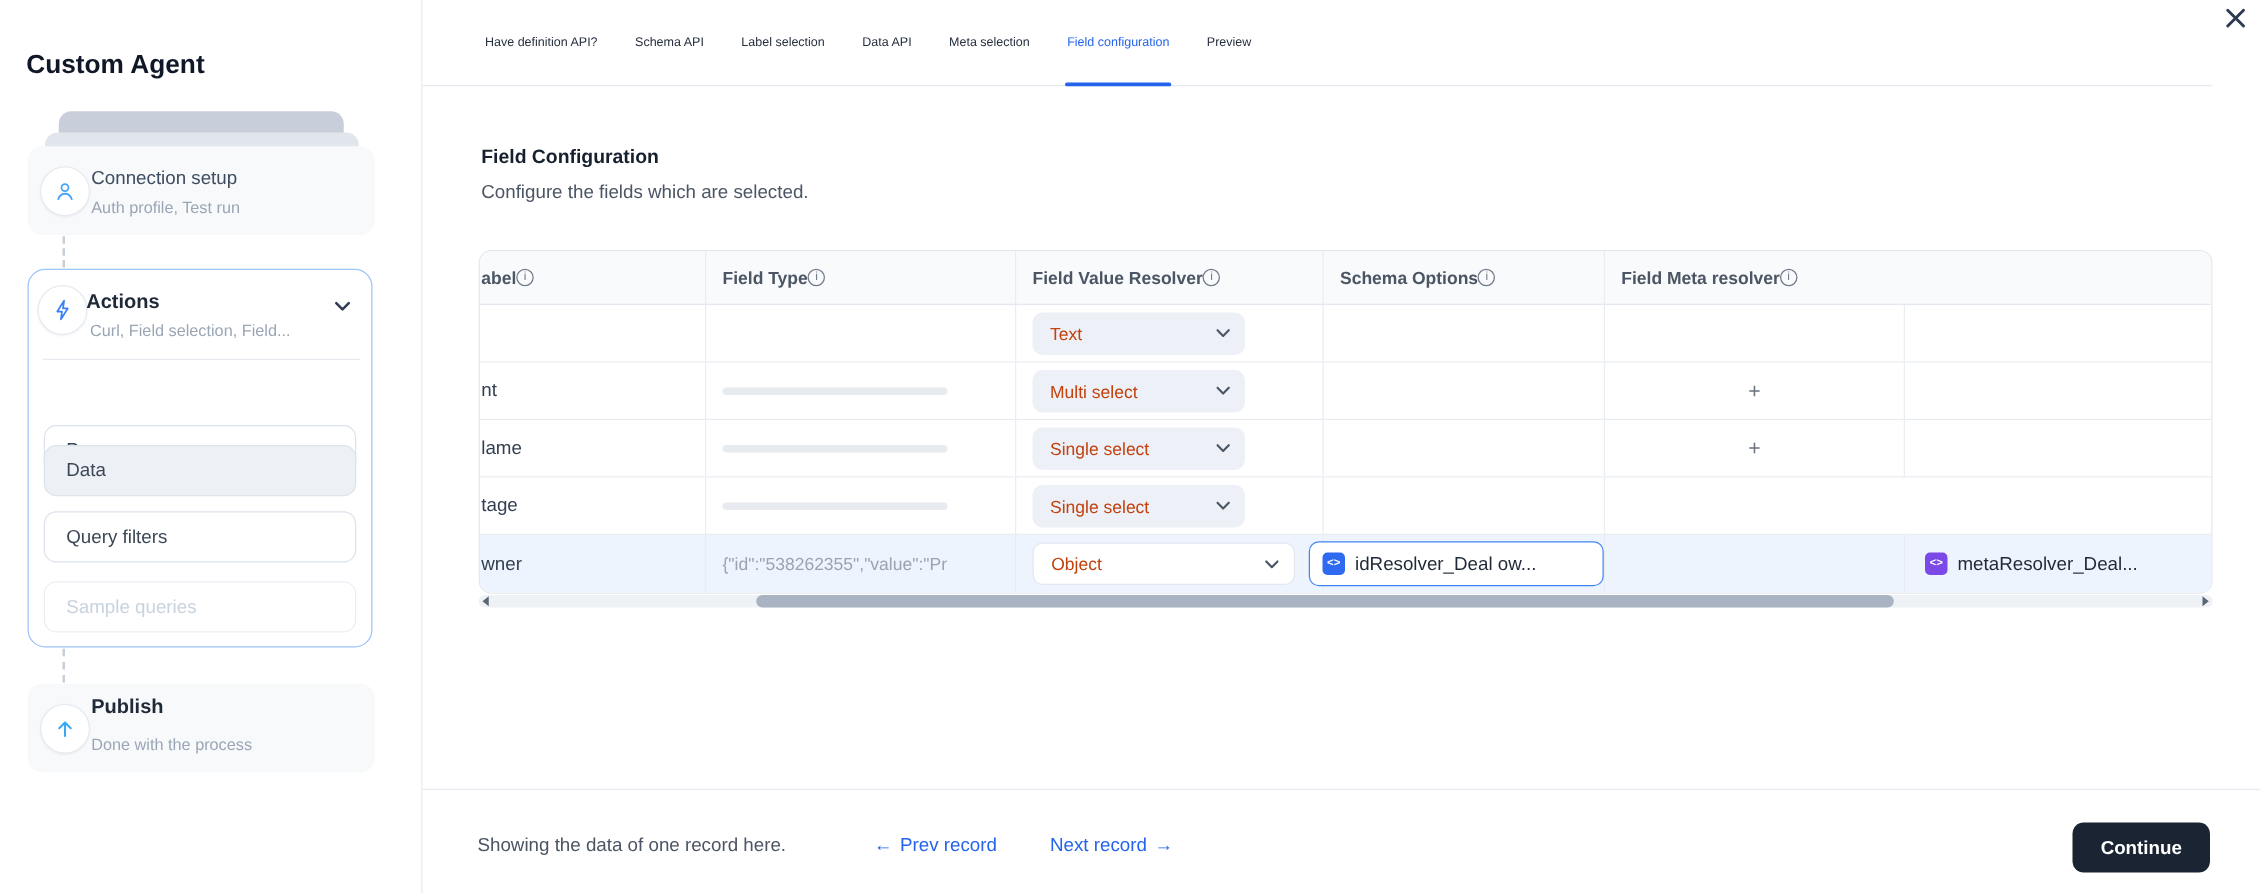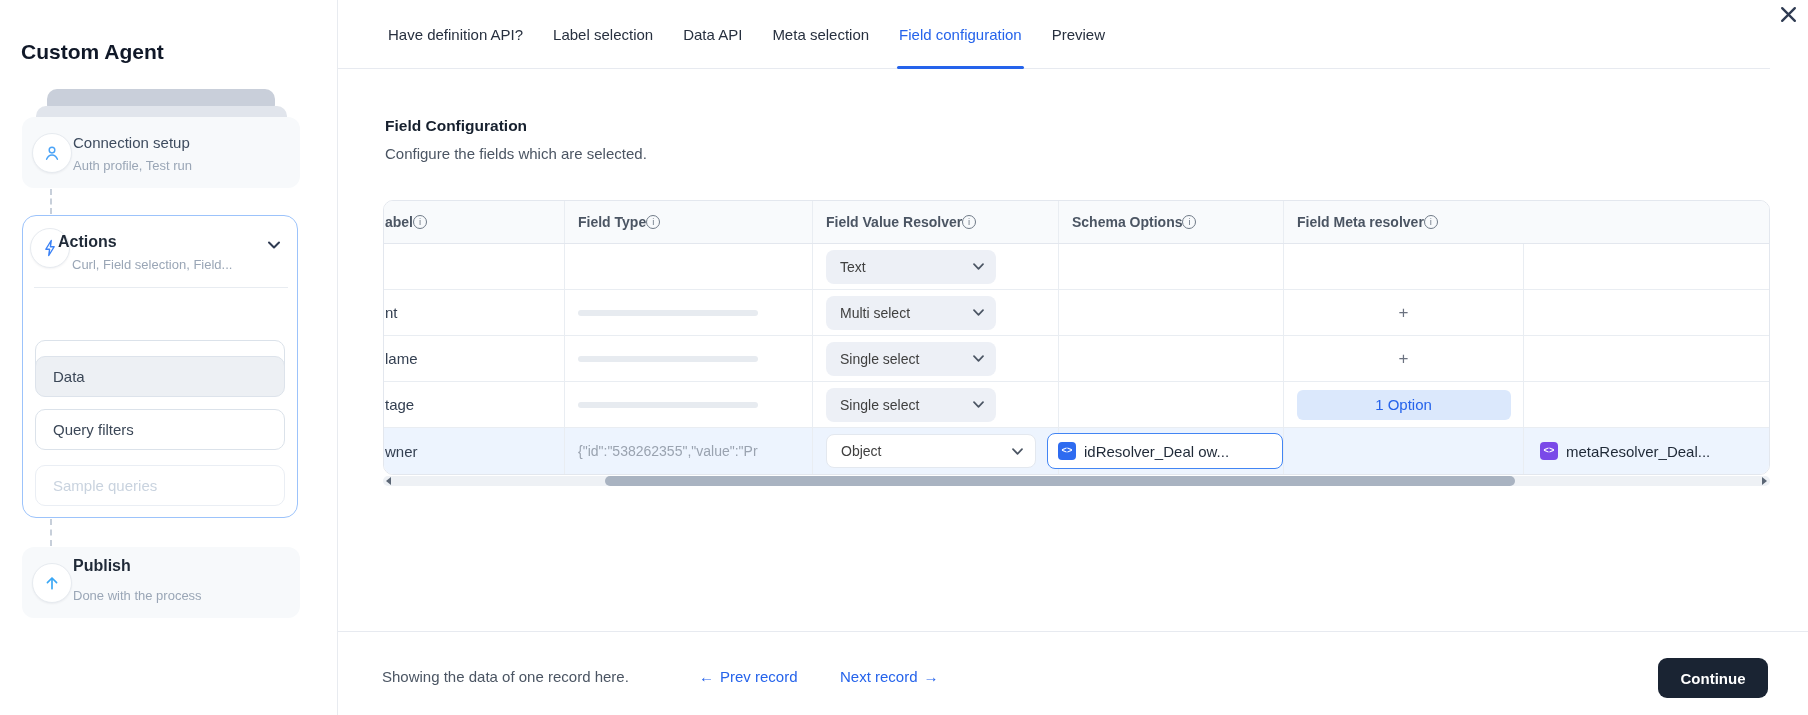--- a/index.html
+++ b/index.html
@@ -28,21 +28,21 @@
   .act-chevron{position:absolute;right:14px;top:20px}
   .act-divider{position:absolute;left:11px;right:9px;top:71px;height:1px;background:#e8ecf1}
   .abtn{position:absolute;left:12px;width:250px;height:41px;border-radius:10px;box-sizing:border-box;
     background:#fff;border:1px solid #dbe2ea;color:#3b4757;font-size:15px;text-align:left;padding:0 0 0 17px;
     font-family:inherit;cursor:pointer;display:flex;align-items:center}
   .abtn.selected{background:#edf0f4;border-color:#dde3eb}
   .abtn.disabled{border-color:#eaeef4;color:#c9d3df;cursor:default}
   
   .tabs{position:absolute;left:338px;top:0;width:1432px;height:69px;box-sizing:border-box;
     display:flex;align-items:center;padding-left:50px;gap:30px;border-bottom:1px solid #e7eaf0}
-  .tab{font-size:15px;color:#27303f;cursor:pointer;position:relative;height:69px;line-height:69px;white-space:nowrap}
+  .tab{font-size:10px;color:#27303f;cursor:pointer;position:relative;height:69px;line-height:69px;white-space:nowrap}
   .tab.active{color:#2563eb}
   .tab.active::after{content:"";position:absolute;left:-2px;right:-2px;bottom:0;height:3px;background:#2563eb;border-radius:2px}
   .close-btn{position:absolute;left:1775px;top:3px;width:26px;height:26px;background:none;border:none;padding:0;cursor:pointer}
   
   .sec-title{position:absolute;left:385px;top:104px;font-size:15.5px;font-weight:700;color:#16202e}
   .sec-desc{position:absolute;left:385px;top:130px;font-size:15px;color:#4b5563}
   
   .table{position:absolute;left:383px;top:200px;width:1387px;box-sizing:border-box;background:#fff;
     border:1px solid #e3e7ee;border-radius:10px;overflow:hidden}
   .trow{display:grid;grid-template-columns:181px 248px 246px 225px 240px 245px;box-sizing:border-box}
@@ -57,21 +57,21 @@
   .info{min-width:14px;width:14px;height:14px;border:1.2px solid #707a88;border-radius:50%;font-size:9.5px;
     font-weight:400;color:#707a88;display:flex;align-items:center;justify-content:center;line-height:1;box-sizing:border-box;cursor:pointer}
   .lcell{padding-left:1px;font-size:15px;color:#333f51;white-space:nowrap}
   .vcell{padding-left:13px}
   .skeleton{width:180px;height:6px;border-radius:3px;background:#e7ebf0}
   .vtext{font-size:14px;color:#9aa3b0;white-space:nowrap}
   .tycell{padding-left:13px}
   .dd{width:170px;height:34px;box-sizing:border-box;border-radius:8px;background:#edf0f6;
     display:flex;align-items:center;justify-content:space-between;padding:0 12px 0 14px;cursor:pointer}
   .dd.ddwhite{width:210px;background:#fff;border:1px solid #e3e8ef}
-  .ddlabel{font-size:14px;color:#404040;white-space:nowrap}
+  .ddlabel{font-size:14px;color:#c2410c;white-space:nowrap}
   .rcell{overflow:visible}
   .resolver-btn{margin-left:-12px;width:240px;height:36px;box-sizing:border-box;background:#fff;
     border:1.5px solid #4285f4;border-radius:8px;display:flex;align-items:center;gap:8px;padding:0 10px;
     font-size:15px;color:#1f2937;white-space:nowrap;overflow:hidden;cursor:pointer}
   .codeicon{min-width:18px;width:18px;height:18px;border-radius:4px;color:#fff;font-size:9px;font-weight:700;
     display:flex;align-items:center;justify-content:center;font-family:"Liberation Mono",monospace}
   .codeicon.blue{background:#2e6bf0}
   .codeicon.purple{background:#7a49e8}
   .ocell{justify-content:center}
   .plus{font-size:17px;color:#6b7280;cursor:pointer}
@@ -116,21 +116,21 @@
   </div>
 
   <div class="conn conn1"></div>
 
   <div class="card actions">
     <span class="icircle" style="left:7px;top:12px">
       <svg width="20" height="20" viewBox="0 0 24 24" fill="none">
         <path d="M13.5 3 L7 13.5 h4.5 L10.5 21 L17 10.5 h-4.5 Z" stroke="#3b82f6" stroke-width="1.7" stroke-linejoin="round"></path>
       </svg>
     </span>
-    <div class="step-title dark" style="left:35px;top:17px">Actions</div>
+    <div class="step-title dark" style="left:46px;top:17px">Actions</div>
     <div class="step-sub" style="left:49px;top:41px">Curl, Field selection, Field...</div>
     <span class="act-chevron">
       <svg width="18" height="18" viewBox="0 0 18 18" fill="none">
         <path d="M4 6.5 l5 5 l5 -5" stroke="#2f3b52" stroke-width="2" stroke-linecap="round" stroke-linejoin="round"></path>
       </svg>
     </span>
     <div class="act-divider"></div>
     <div id="action-buttons">
         <button class="abtn default" style="top: 88px; margin-top: 36px;">Purpose</button>
         <button class="abtn selected" style="top: 140px;">Data</button>
@@ -150,20 +150,21 @@
     <div class="step-title dark" style="left:51px;top:10px">Publish</div>
     <div class="step-sub" style="left:51px;top:41px">Done with the process</div>
   </div>
 </aside>
 
 <div class="vdivider"></div>
 
 <main>
   <nav class="tabs">
       <div class="tab">Have definition API?</div>
+      <div class="tab">Schema API</div>
       <div class="tab">Label selection</div>
       <div class="tab">Data API</div>
       <div class="tab">Meta selection</div>
       <div class="tab active">Field configuration</div>
       <div class="tab">Preview</div>
     </nav>
 
   <button class="close-btn" aria-label="Close">
     <svg width="19" height="19" viewBox="0 0 18 18" fill="none">
       <path d="M3 3 l12 12 M15 3 L3 15" stroke="#2f3b52" stroke-width="2.2" stroke-linecap="round"></path>
@@ -256,23 +257,20 @@
         </div>
         <div class="tcell tycell">
           <div class="dd">
             <span class="ddlabel">Single select</span>
             <svg class="ddchev" width="11" height="7" viewBox="0 0 11 7" fill="none">
               <path d="M1 1.2 L5.5 5.8 L10 1.2" stroke="#4b5563" stroke-width="1.7" stroke-linecap="round" stroke-linejoin="round"></path>
             </svg>
           </div>
         </div>
         <div class="tcell rcell"></div>
-        <div class="tcell ocell">
-          <div class="optpill">1 Option</div>
-        </div>
         <div class="tcell mcell"></div>
       </div>
       <div class="trow body hl">
         <div class="tcell lcell">wner</div>
         <div class="tcell vcell">
           <span class="vtext">{"id":"538262355","value":"Pr</span>
         </div>
         <div class="tcell tycell">
           <div class="dd ddwhite">
             <span class="ddlabel">Object</span>

